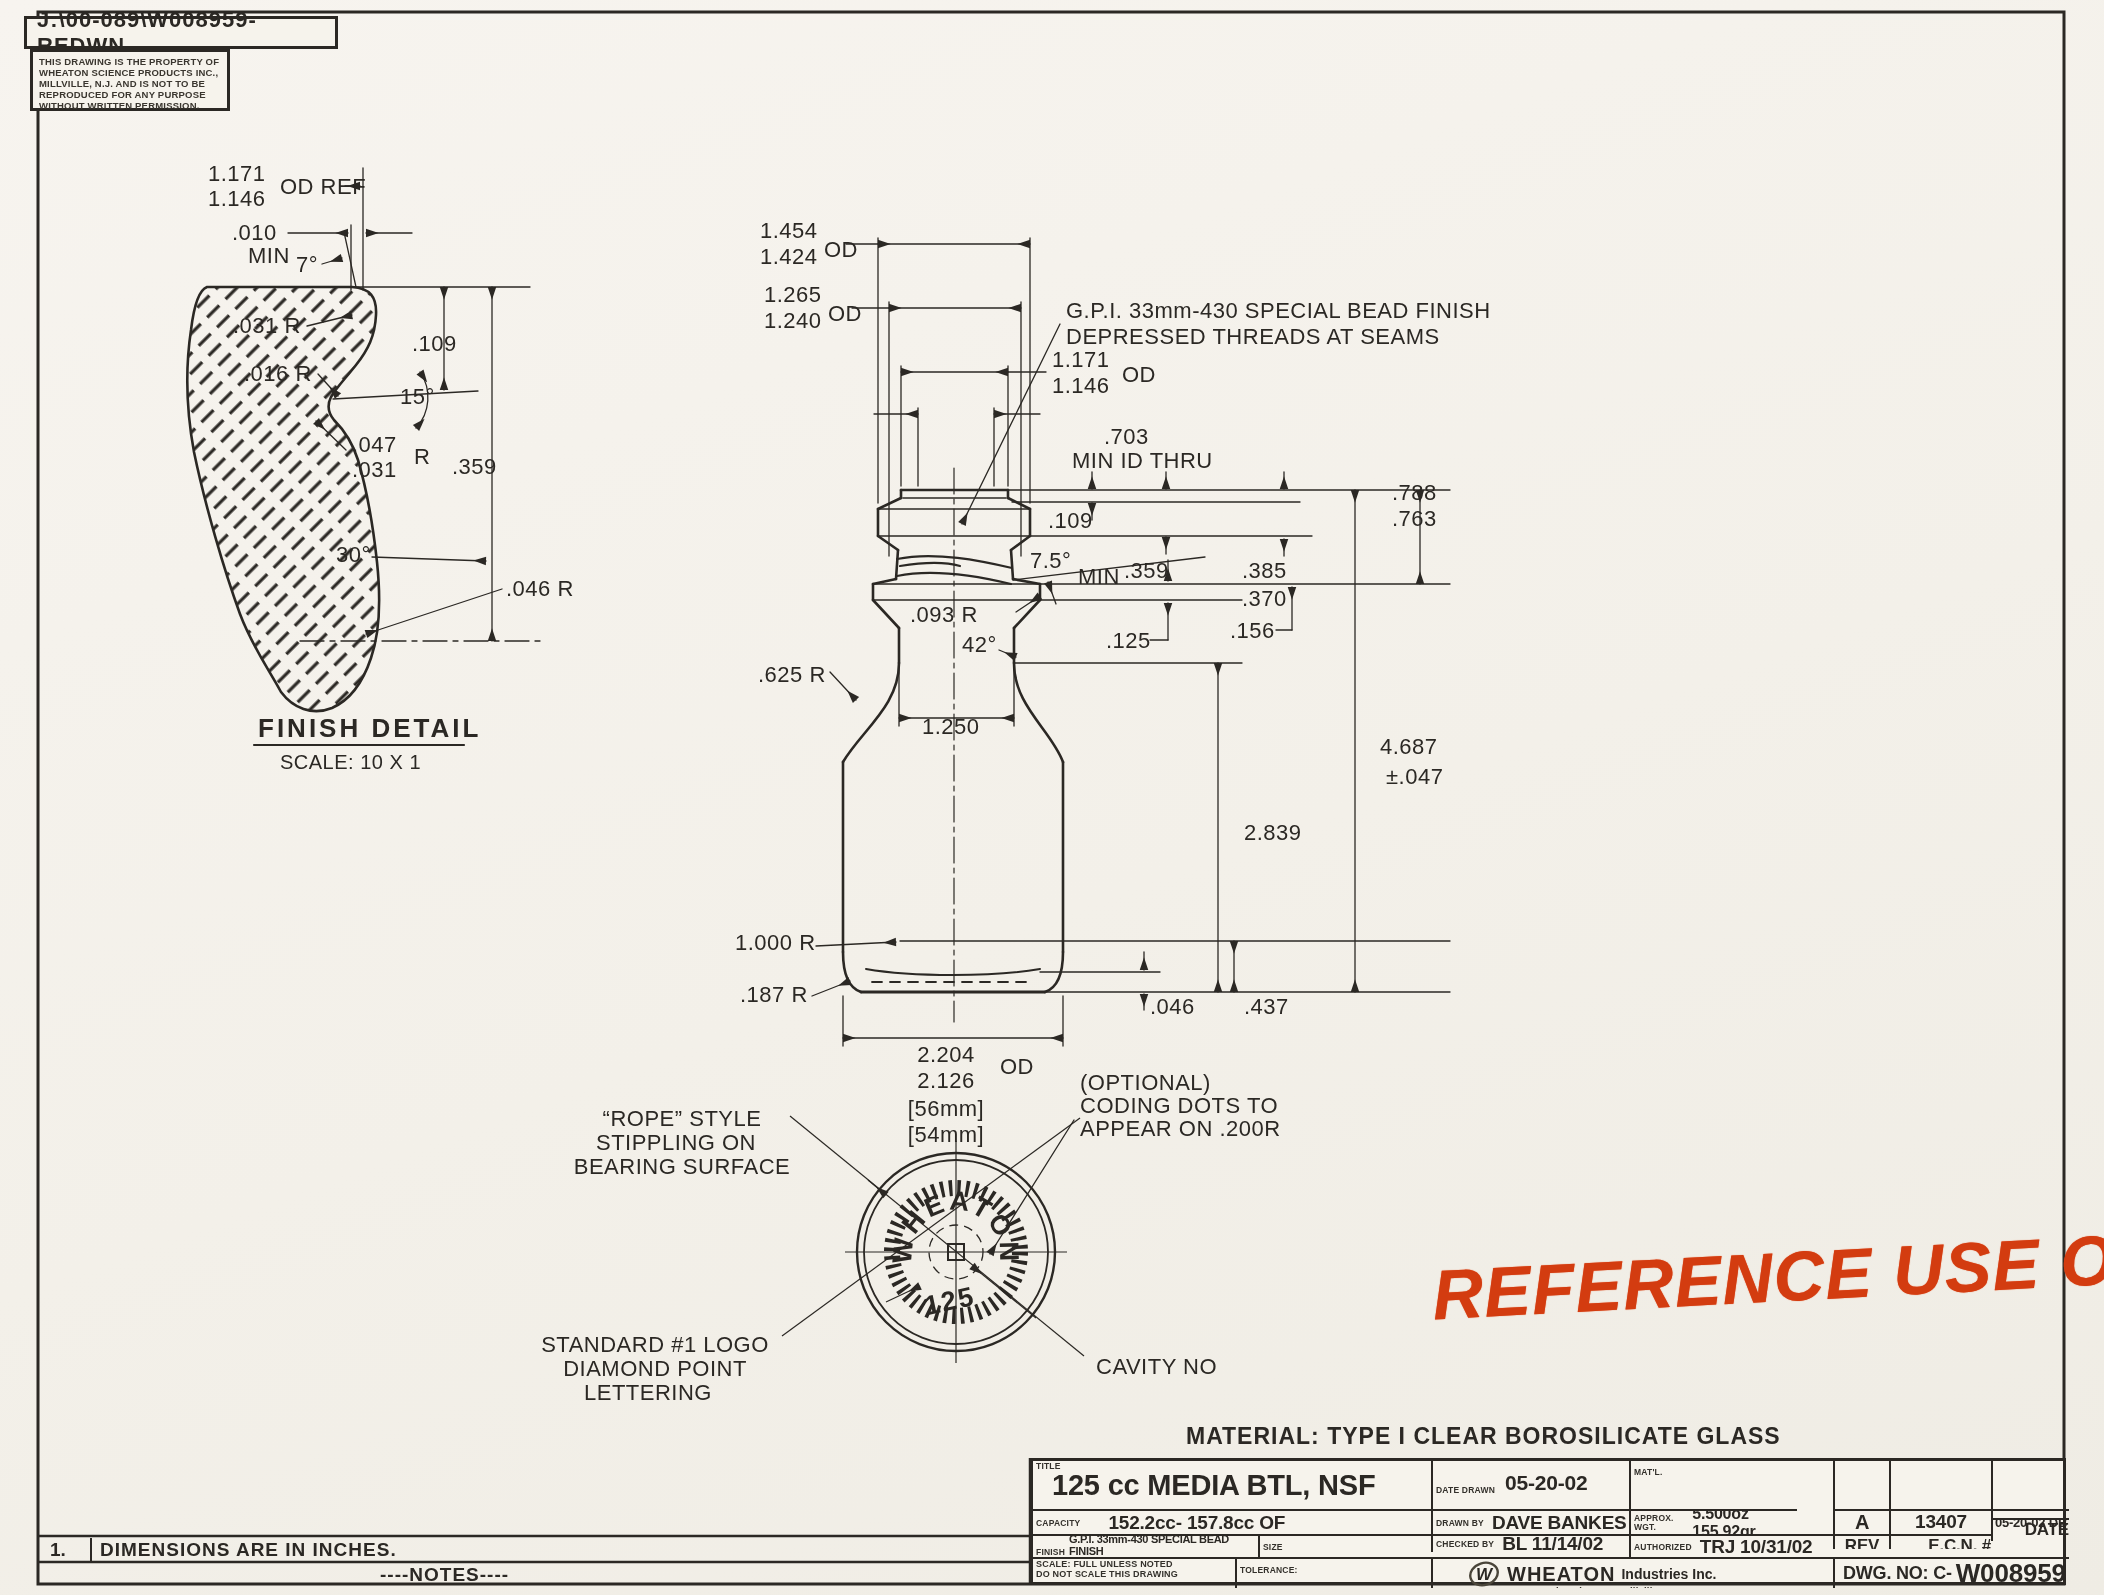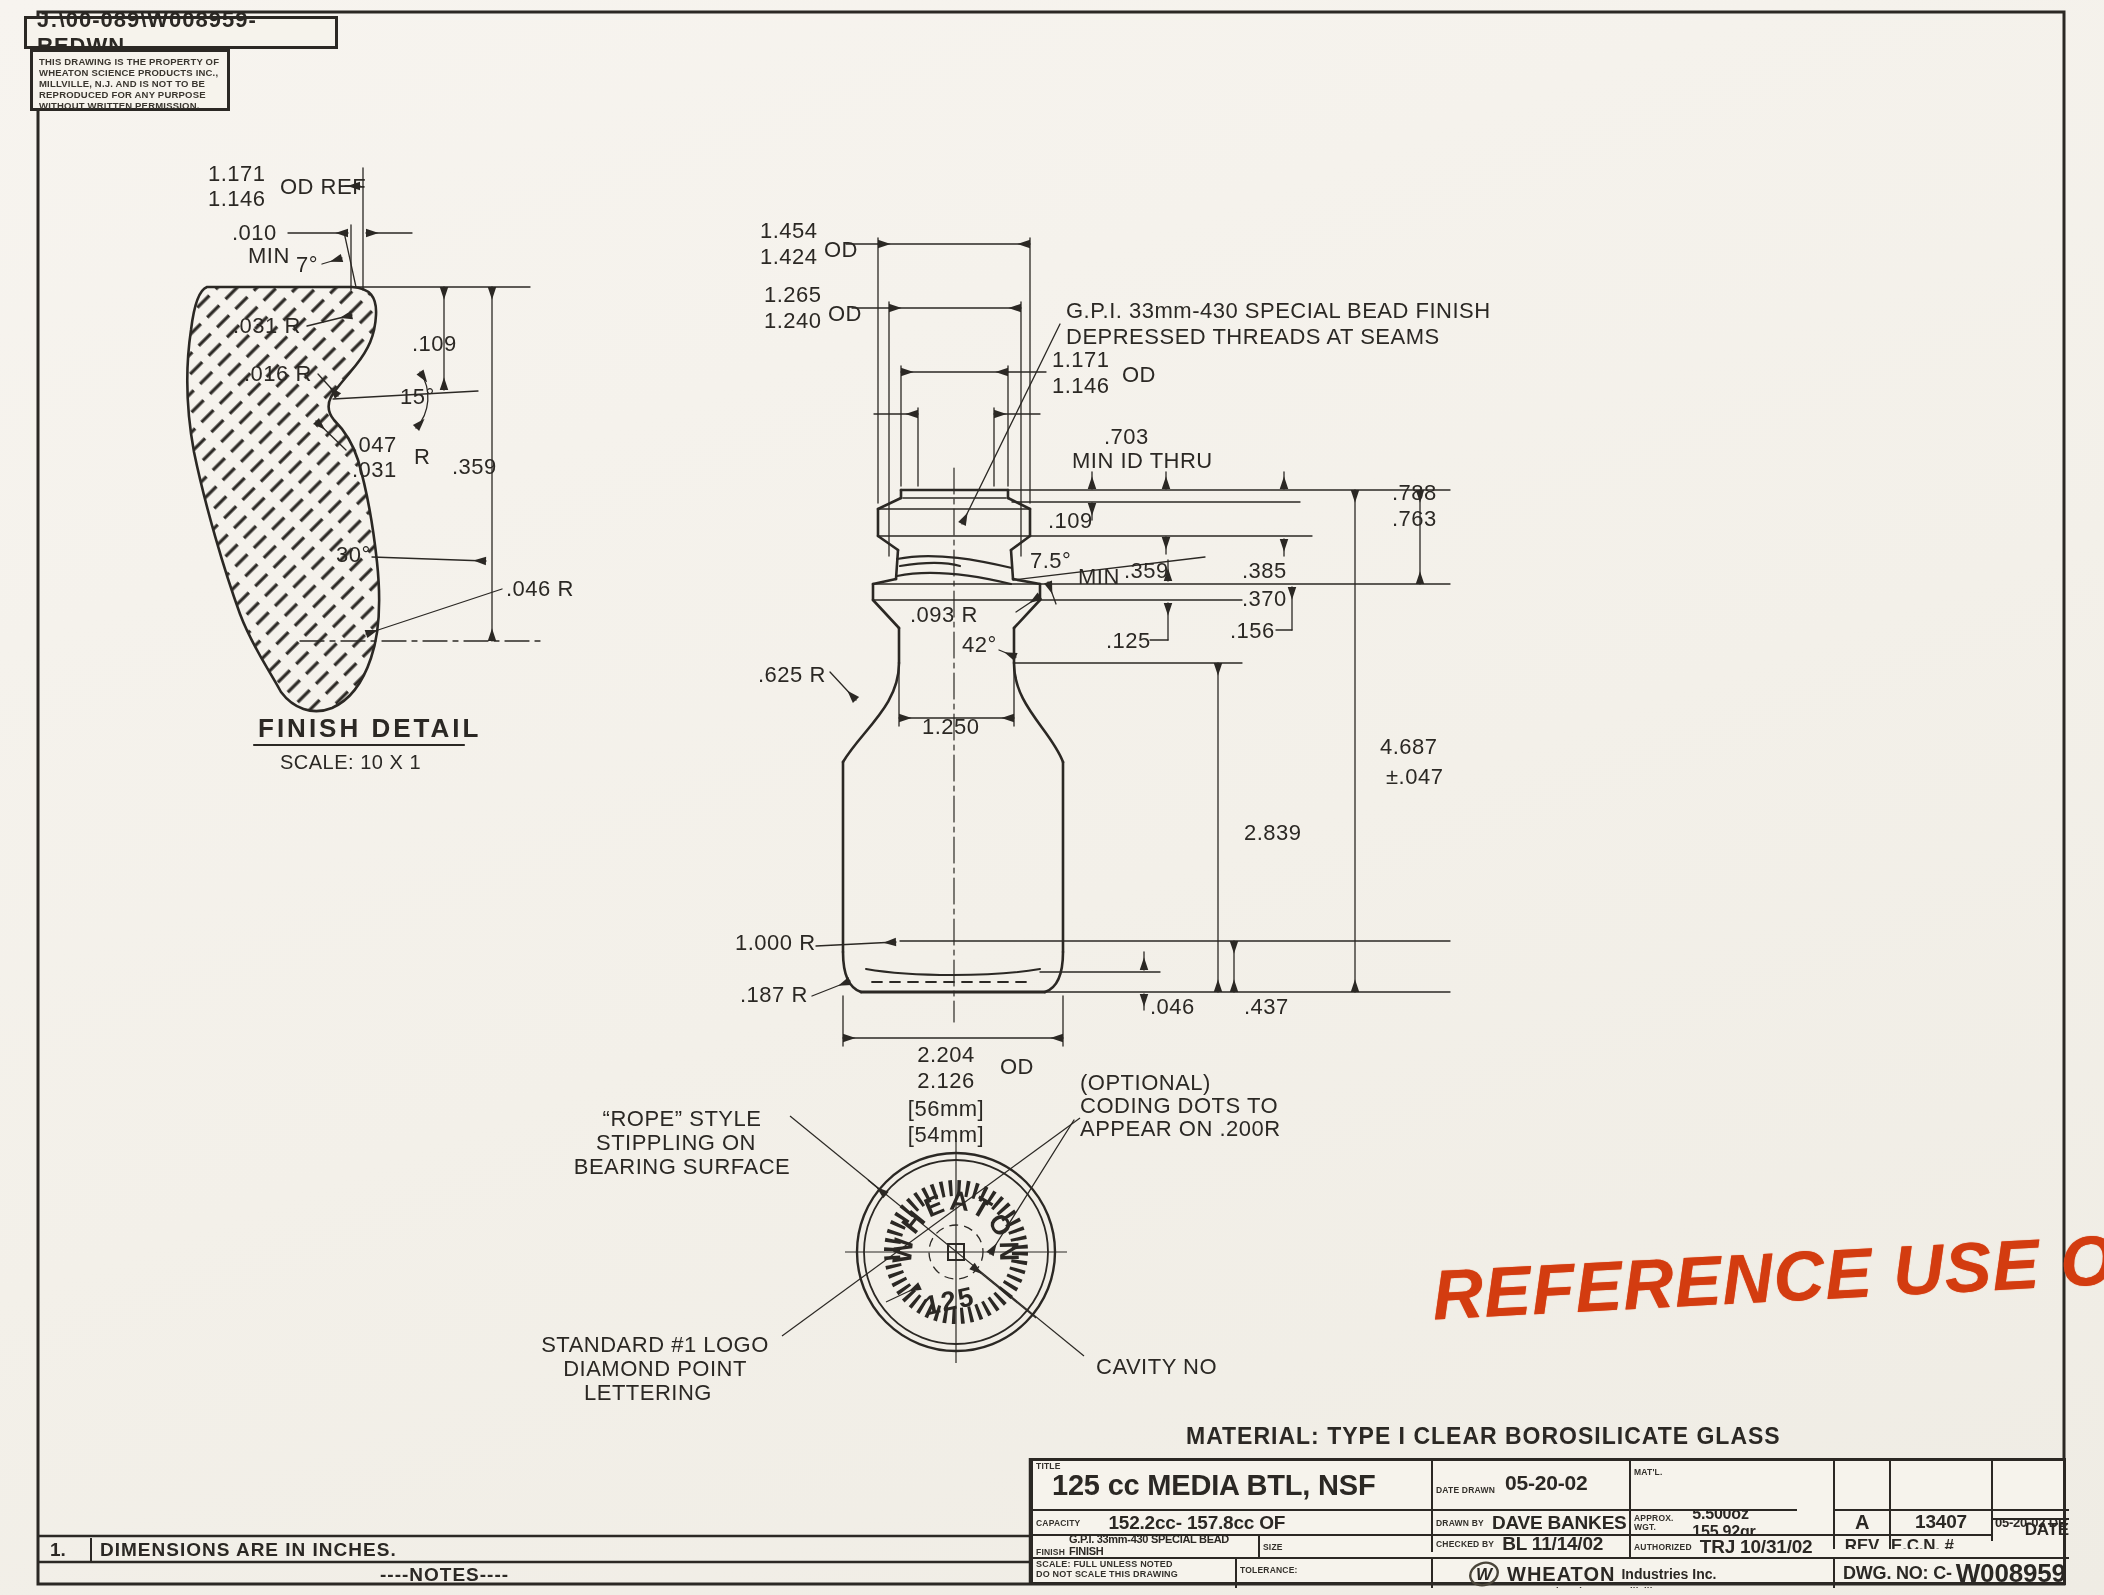--- a/index.html
+++ b/index.html
@@ -378,21 +378,21 @@
   </div>
   <div class="cell" style="left:856px;top:48px;width:102px;height:25px;text-align:center">
     <span class="val" style="font-size:19px">13407</span>
   </div>
   <div class="cell" style="left:958px;top:48px;width:78px;height:25px;text-align:center">
     <span class="val" style="font-size:13px;line-height:23px">05-20-02 DB</span>
   </div>
   <div class="cell" style="left:800px;top:73px;width:56px;height:15px;text-align:center">
     <span class="val" style="font-size:17px">REV</span>
   </div>
-  <div class="cell" style="left:856px;top:73px;width:102px;height:15px;text-align:left">
+  <div class="cell" style="left:856px;top:73px;width:102px;height:15px;text-align:right">
     <span class="val" style="font-size:17px">E.C.N. #</span>
   </div>
   <div class="cell" style="left:958px;top:57px;width:78px;height:23px;text-align:right">
     <span class="val" style="font-size:17px">DATE</span>
   </div>
 
   <div class="cell" style="left:398px;top:96px;width:402px;height:31px">
     <div class="logoRow">
       <svg width="34" height="26" viewBox="0 0 34 26">
         <ellipse cx="17" cy="13" rx="14" ry="11" fill="none" stroke="#4a453a" stroke-width="2.4" transform="rotate(-18 17 13)"></ellipse>

